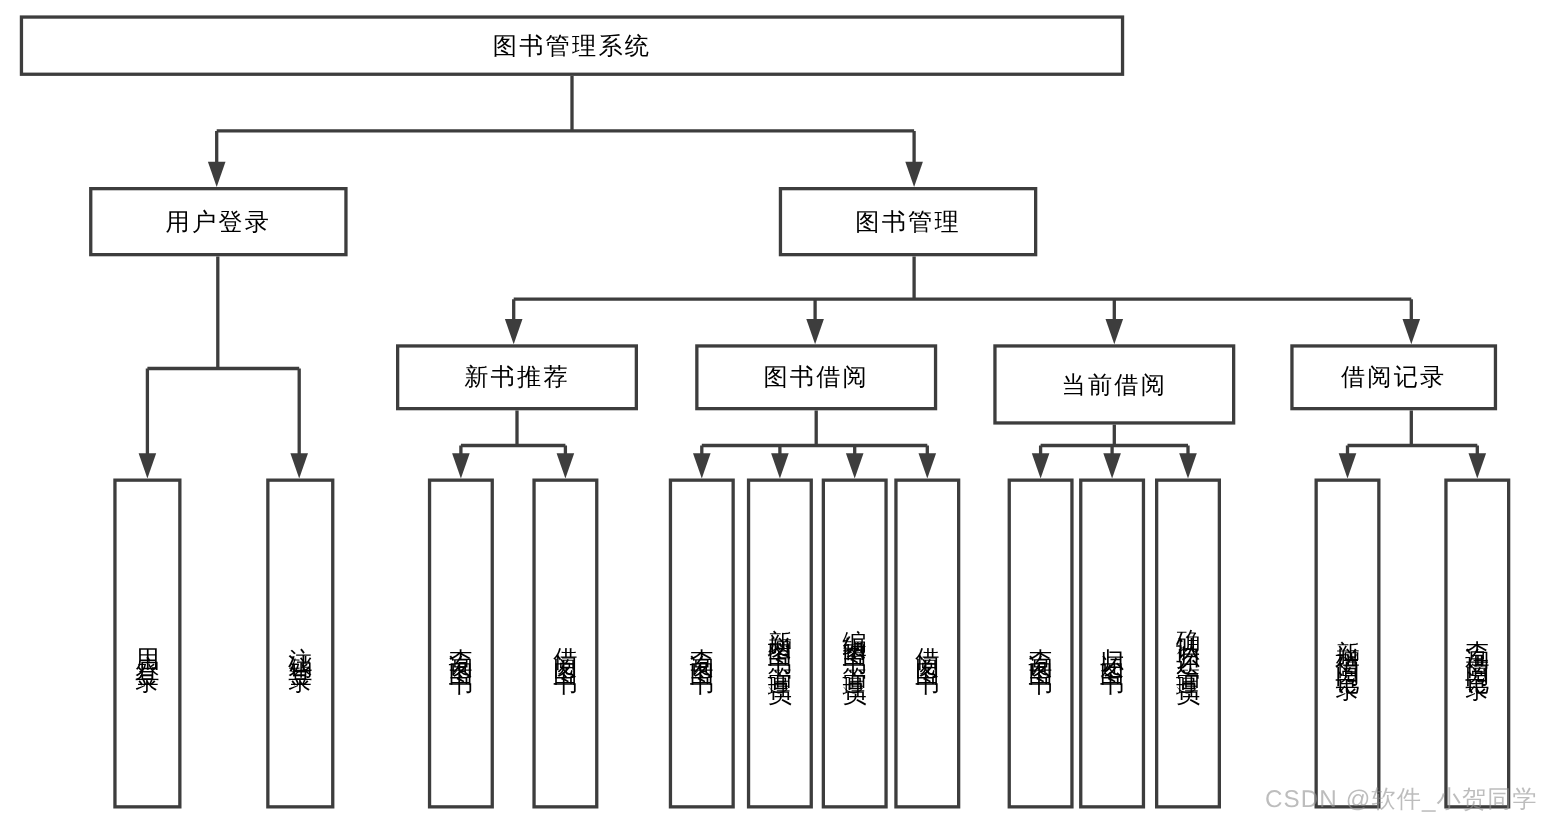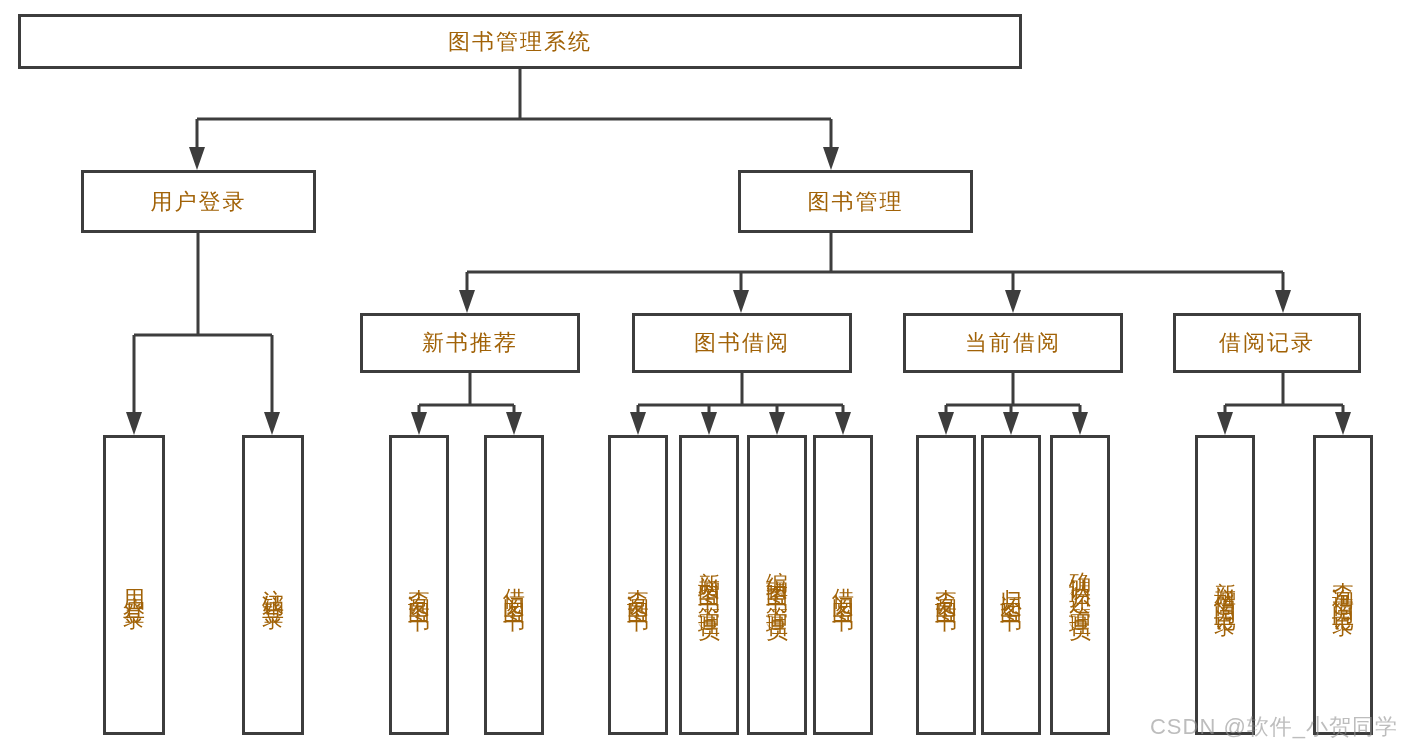--- a/index.html
+++ b/index.html
@@ -17,40 +17,40 @@
   .edges {
     position: absolute; left: 0; top: 0;
     width: 1405px; height: 747px;
     z-index: 1;
   }
   .node {
     position: absolute;
     box-sizing: border-box;
     background: #ffffff;
     border: 3px solid #3d3d3d;
-    color: #a16207;
+    color: #000000;
     display: flex;
     align-items: center;
     justify-content: center;
     z-index: 2;
     font-size: 22px;
   }
   .h { letter-spacing: 2px; }
   .v {
     writing-mode: vertical-rl;
     text-orientation: mixed;
     letter-spacing: 7px;
     line-height: 1;
   }
   .root  { left: 18px;  top: 14px;  width: 1004px; height: 55px; }
   .b-user{ left: 81px;  top: 170px; width: 235px;  height: 63px; }
-  .b-book{ left: 738px; top: 170px; width: 235px;  height: 63px; }
+  .b-book{ left: 708px; top: 170px; width: 235px;  height: 63px; }
   .g1 { left: 360px;  top: 313px; width: 220px; height: 60px; }
   .g2 { left: 632px;  top: 313px; width: 220px; height: 60px; }
-  .g3 { left: 903px;  top: 313px; width: 220px; height: 60px; }
+  .g3 { left: 903px;  top: 313px; width: 220px; height: 73px; }
   .g4 { left: 1173px; top: 313px; width: 188px; height: 60px; }
   .leaf { top: 435px; height: 300px; }
   .l1  { left: 103px;  width: 62px; }
   .l2  { left: 242px;  width: 62px; }
   .l3  { left: 389px;  width: 60px; }
   .l4  { left: 484px;  width: 60px; }
   .l5  { left: 608px;  width: 60px; }
   .l6  { left: 679px;  width: 60px; }
   .l7  { left: 747px;  width: 60px; }
   .l8  { left: 813px;  width: 60px; }

